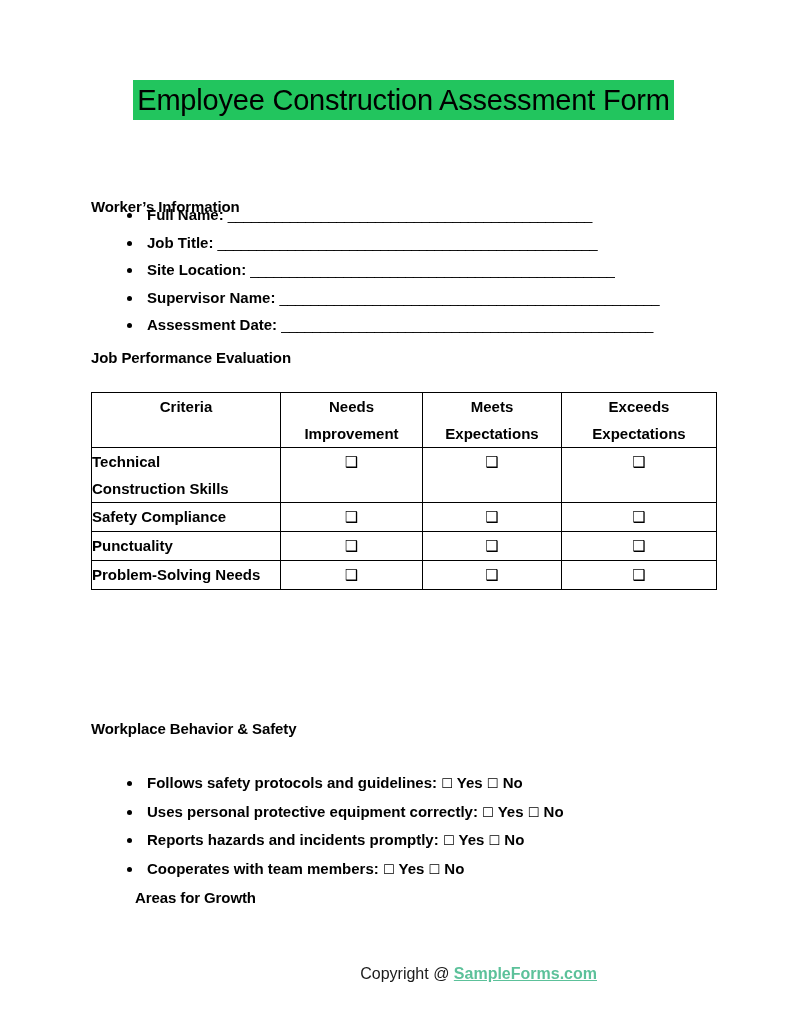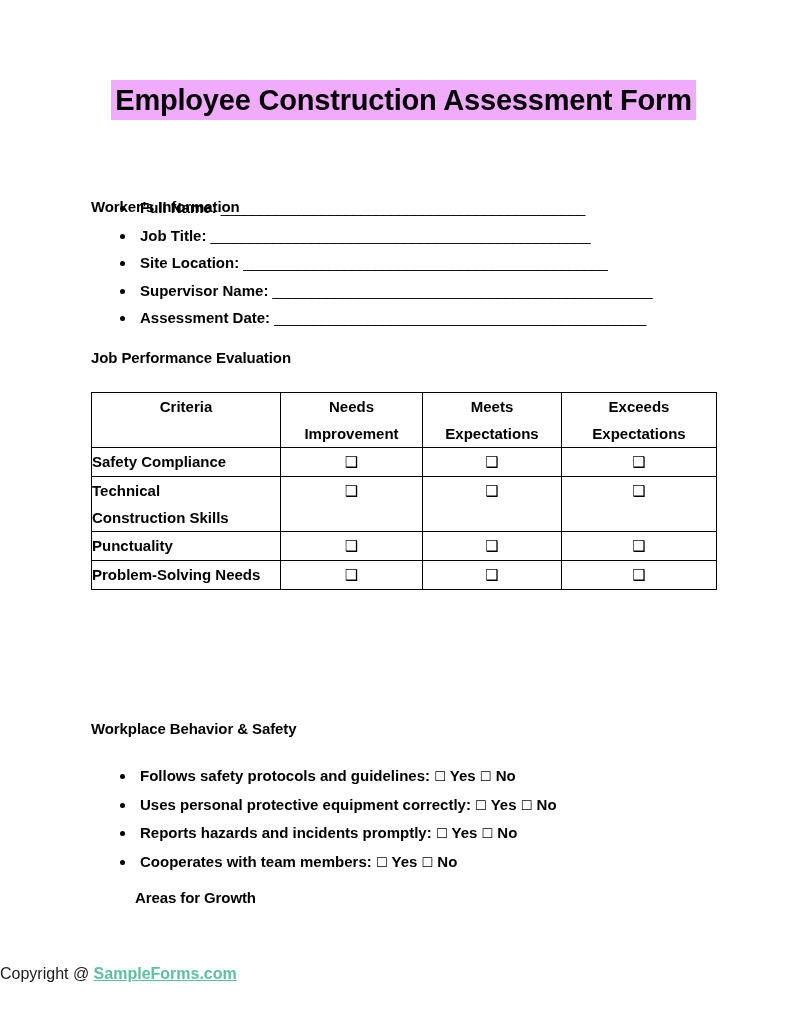--- a/index.html
+++ b/index.html
@@ -26,23 +26,23 @@
   
   .title-wrap {
     position: absolute;
     left: 91px;
     top: 80px;
     width: 625px;
     text-align: center;
   }
   .doc-title {
     display: inline-block;
-    background: #f0abfc;
+    background: #22c55e;
     font-size: 29px;
-    font-weight: bold;
+    font-weight: normal;
     line-height: 40px;
     letter-spacing: -0.2px;
     padding: 0 4px;
     white-space: nowrap;
   }
 
   
   .section-heading {
     position: absolute;
     left: 91px;
@@ -53,21 +53,21 @@
   }
   #heading-worker   { top: 151px; margin-top: 46px; }
   #heading-job      { top: 348px; }
   #heading-behavior { top: 719px; }
   #heading-growth   { top: 888px; margin-left: 44px; }
 
   
   .bullet-list {
     position: absolute;
     left: 91px;
-    margin: 0;
+    margin: 7px;
     padding: 0;
     list-style: none;
     width: 660px;
   }
   #list-worker   { top: 194px; }
   #list-behavior { top: 762px; }
 
   .bullet-item {
     position: relative;
     padding-left: 49px;
@@ -142,21 +142,21 @@
     font-family: "DejaVu Sans", sans-serif;
     font-size: 15px;
   }
 
   
   .footer {
     position: absolute;
     left: 0;
     top: 963px;
     width: 699px;
-    text-align: left;
+    text-align: right;
     padding-right: 102px;
     box-sizing: border-box;
     font-size: 16px;
     line-height: 22px;
     color: #1a1a1a;
   }
   .footer-link {
     color: #5cc19a;
     font-weight: bold;
     text-decoration: underline;
@@ -220,36 +220,36 @@
         </th>
         <th class="th-cell">
           <span class="w">Exceeds</span>
           <span class="w">Expectations</span>
         </th>
       </tr>
     </thead>
     <tbody>
       <tr>
         <td class="td-criteria">
-          <span class="w">Safety Compliance</span>
-        </td>
-        <td class="td-check">
-          <span class="cbx-box">❑</span>
-        </td>
-        <td class="td-check">
-          <span class="cbx-box">❑</span>
-        </td>
-        <td class="td-check">
-          <span class="cbx-box">❑</span>
-        </td>
-      </tr>
-      <tr>
-        <td class="td-criteria">
           <span class="w">Technical</span>
           <span class="w">Construction Skills</span>
+        </td>
+        <td class="td-check">
+          <span class="cbx-box">❑</span>
+        </td>
+        <td class="td-check">
+          <span class="cbx-box">❑</span>
+        </td>
+        <td class="td-check">
+          <span class="cbx-box">❑</span>
+        </td>
+      </tr>
+      <tr>
+        <td class="td-criteria">
+          <span class="w">Safety Compliance</span>
         </td>
         <td class="td-check">
           <span class="cbx-box">❑</span>
         </td>
         <td class="td-check">
           <span class="cbx-box">❑</span>
         </td>
         <td class="td-check">
           <span class="cbx-box">❑</span>
         </td>

